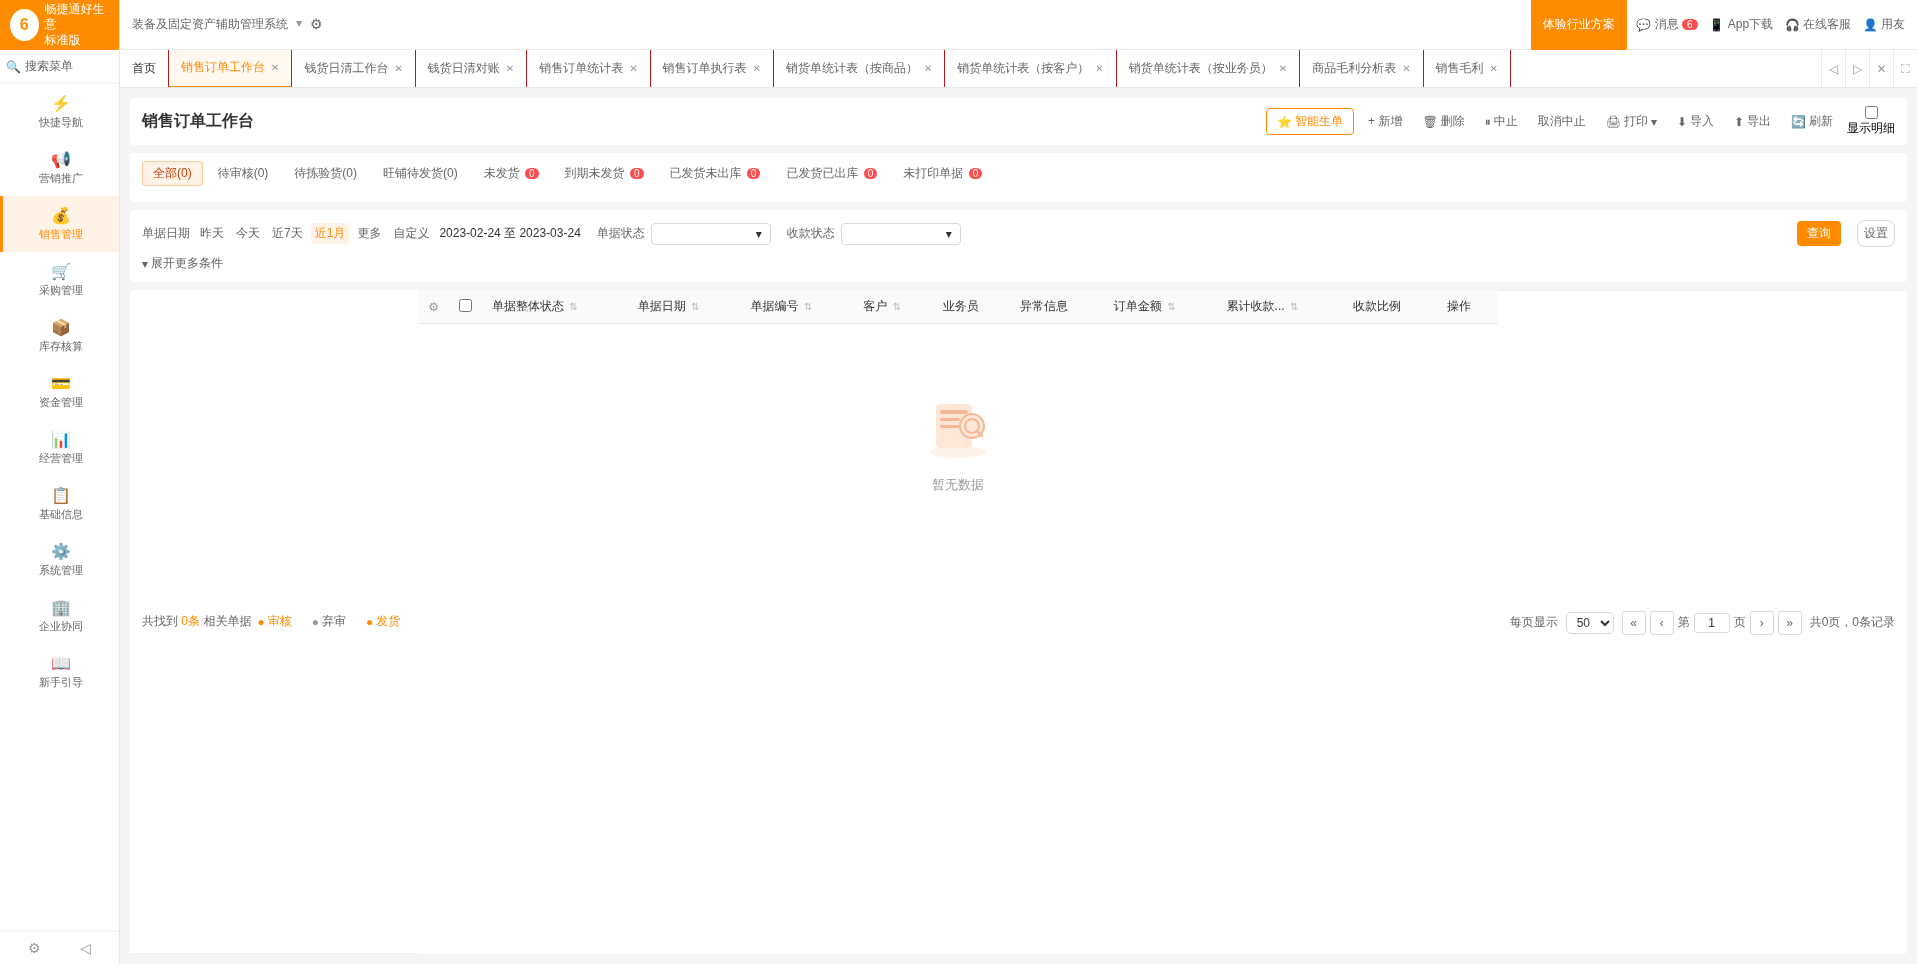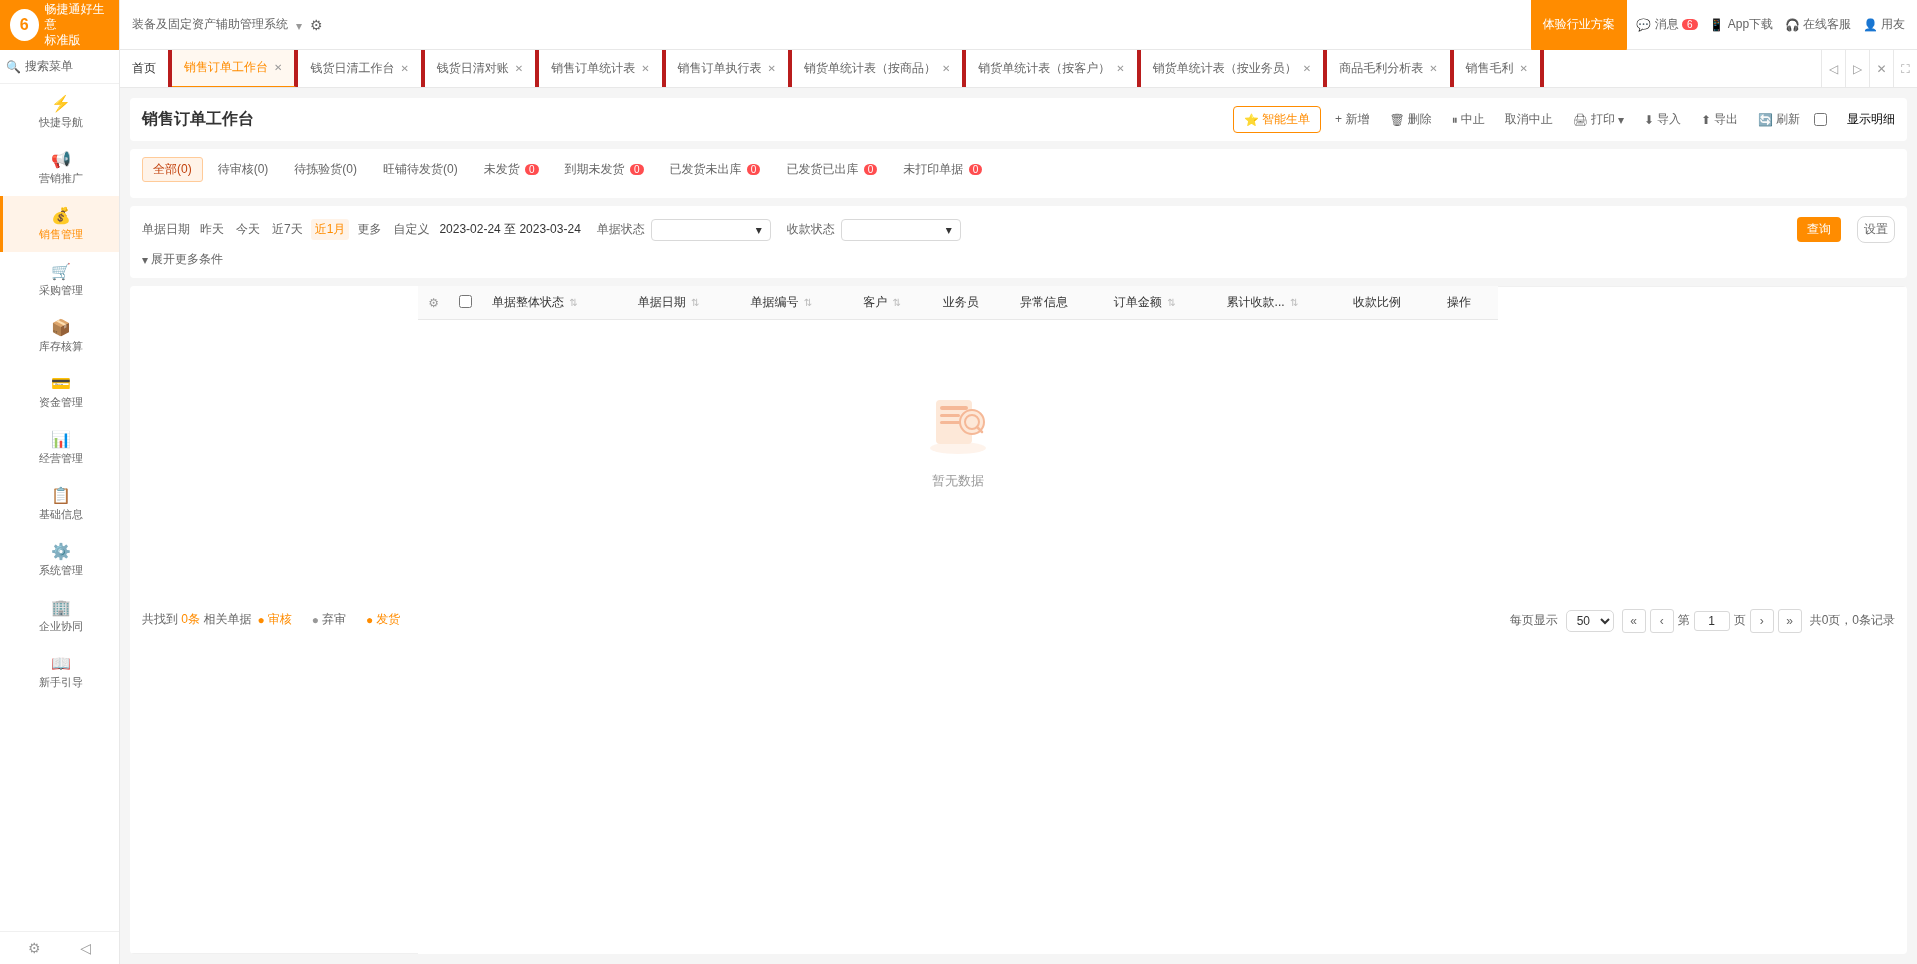--- a/index.html
+++ b/index.html
@@ -18,30 +18,30 @@
     .sidebar-item .nav-icon { font-size: 16px; margin-bottom: 2px; }
     .sidebar-item .nav-label { font-size: 11px; text-align: center; font-family: Liberation Mono, monospace; }
     .sidebar-footer { padding: 8px; display: flex; justify-content: space-around; border-top: 1px solid #f0f0f0; }
     .sidebar-footer span { color: #999; cursor: pointer; font-size: 14px; }
 
     
     .main { flex: 1; display: flex; flex-direction: column; overflow: hidden; }
 
     
     .topbar { height: 50px; background: #fff; border-bottom: 1px solid #e8e8e8; display: flex; align-items: center; padding: 0 12px; gap: 10px; }
-    .topbar-title { font-size: 13px; color: #333; flex: 1; display: flex; align-items: flex-end; gap: 8px; }
+    .topbar-title { font-size: 13px; color: #333; flex: 1; display: flex; align-items: flex-start; gap: 8px; }
     .topbar-title span { color: #666; }
     .topbar-actions { display: flex; align-items: center; gap: 12px; }
     .topbar-btn { background: #ff8c00; color: #fff; border: none; border-radius: 4px; padding: 19px 12px; cursor: pointer; font-size: 12px; }
     .topbar-icon-btn { background: none; border: none; cursor: pointer; color: #666; font-size: 13px; display: flex; align-items: center; gap: 3px; }
     .badge { background: #ff4d4f; color: #fff; border-radius: 10px; padding: 0 4px; font-size: 10px; min-width: 16px; text-align: center; }
 
     
     .tabbar { background: #fff; border-bottom: 1px solid #e8e8e8; display: flex; align-items: center; overflow: hidden; height: 38px; }
-    .tab { display: flex; align-items: center; padding: 0 12px; height: 38px; cursor: pointer; border-right: 4px solid #b91c1c; white-space: nowrap; color: #666; font-size: 12px; gap: 4px; flex-shrink: 0; text-align: right; }
+    .tab { display: flex; align-items: center; padding: 0 12px; height: 38px; cursor: pointer; border-right: 1px solid #b91c1c; white-space: nowrap; color: #666; font-size: 12px; gap: 4px; flex-shrink: 0; text-align: right; }
     .tab.active { background: #fff8f0; color: #ff8c00; border-bottom: 2px solid #ff8c00; }
     .tab .close-x { color: #999; font-size: 10px; cursor: pointer; margin-left: 2px; }
     .tab.home { color: #333; font-weight: 500; }
     .tab-scroll-btns { display: flex; align-items: center; margin-left: auto; }
     .tab-scroll-btn { width: 24px; height: 38px; display: flex; align-items: center; justify-content: center; cursor: pointer; color: #999; border-left: 1px solid #e8e8e8; }
 
     
     .page-content { flex: 1; overflow: hidden; display: flex; flex-direction: column; background: #f5f5f5; padding: 10px; gap: 8px; }
 
     
@@ -283,21 +283,21 @@
           <span>导入</span>
         </button>
         <button class="btn-action">
           <span>⬆</span>
           <span>导出</span>
         </button>
         <button class="btn-action">
           <span>🔄</span>
           <span>刷新</span>
         </button>
-        <label style="display:flex;align-items:center;gap:20px;cursor:pointer;">
+        <label style="display:flex;align-items:center;gap:1px;cursor:pointer;flex-direction:column;">
           <input type="checkbox" style="">
           <span>显示明细</span>
         </label>
       </div>
     </div>
 
     <div class="filter-tabs">
       <div class="filter-tab-row">
         <div class="ftab active">全部(0)</div>
         <div class="ftab">待审核(0)</div>

